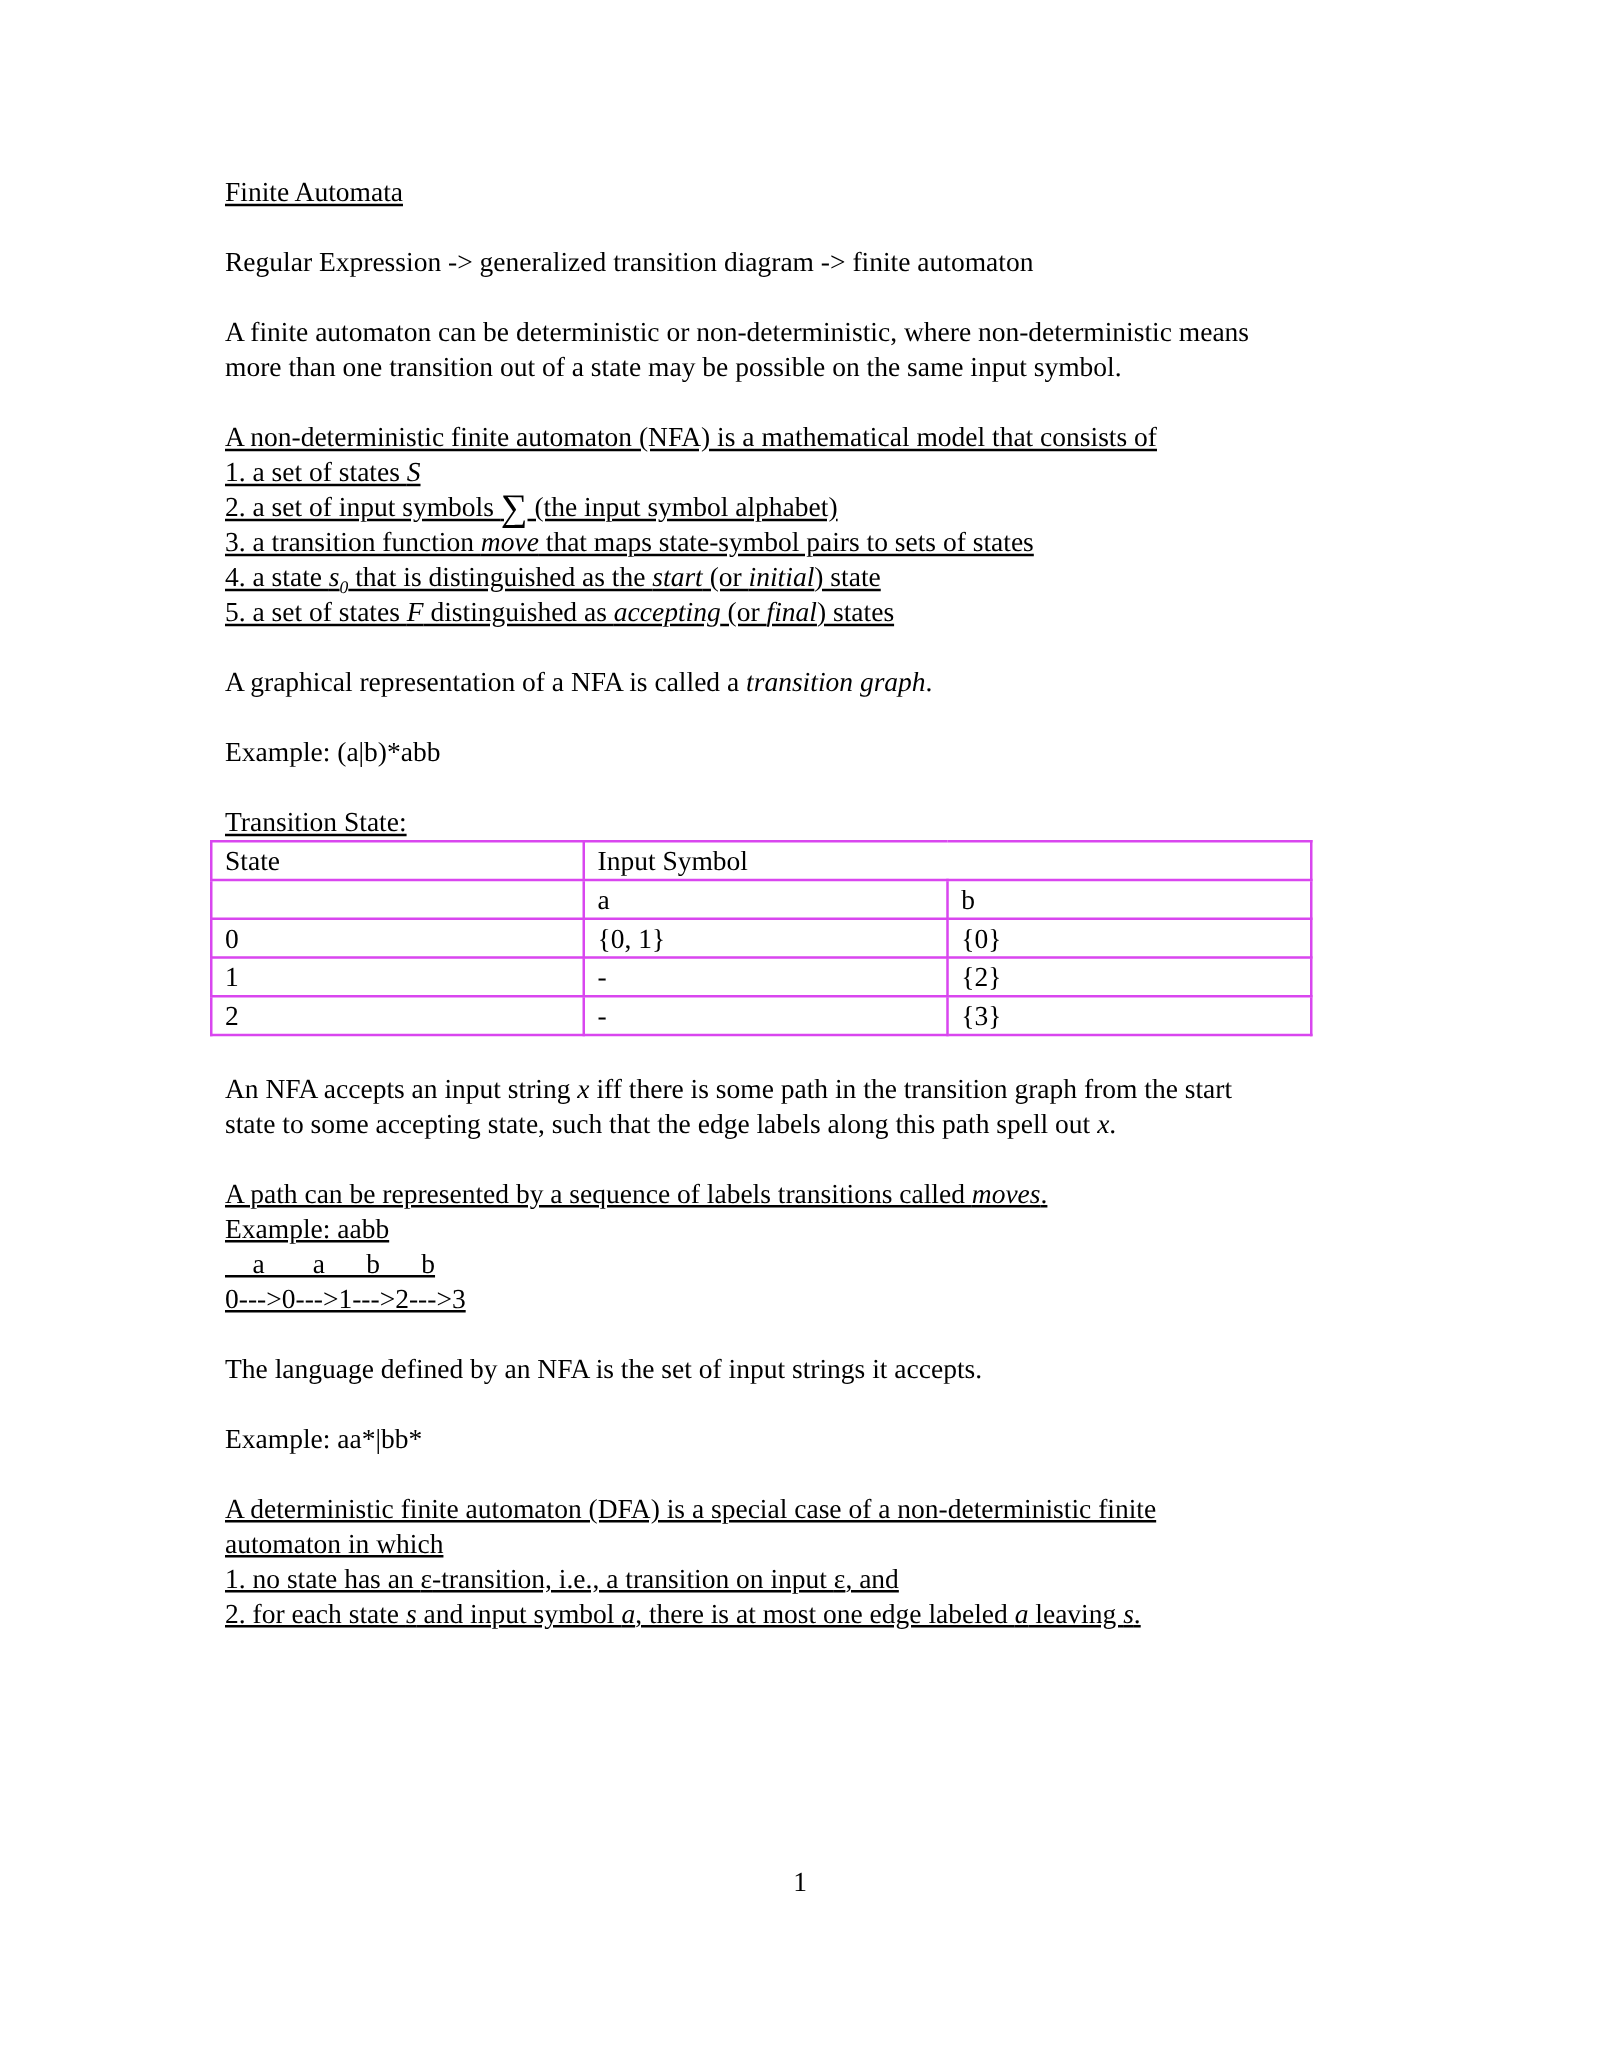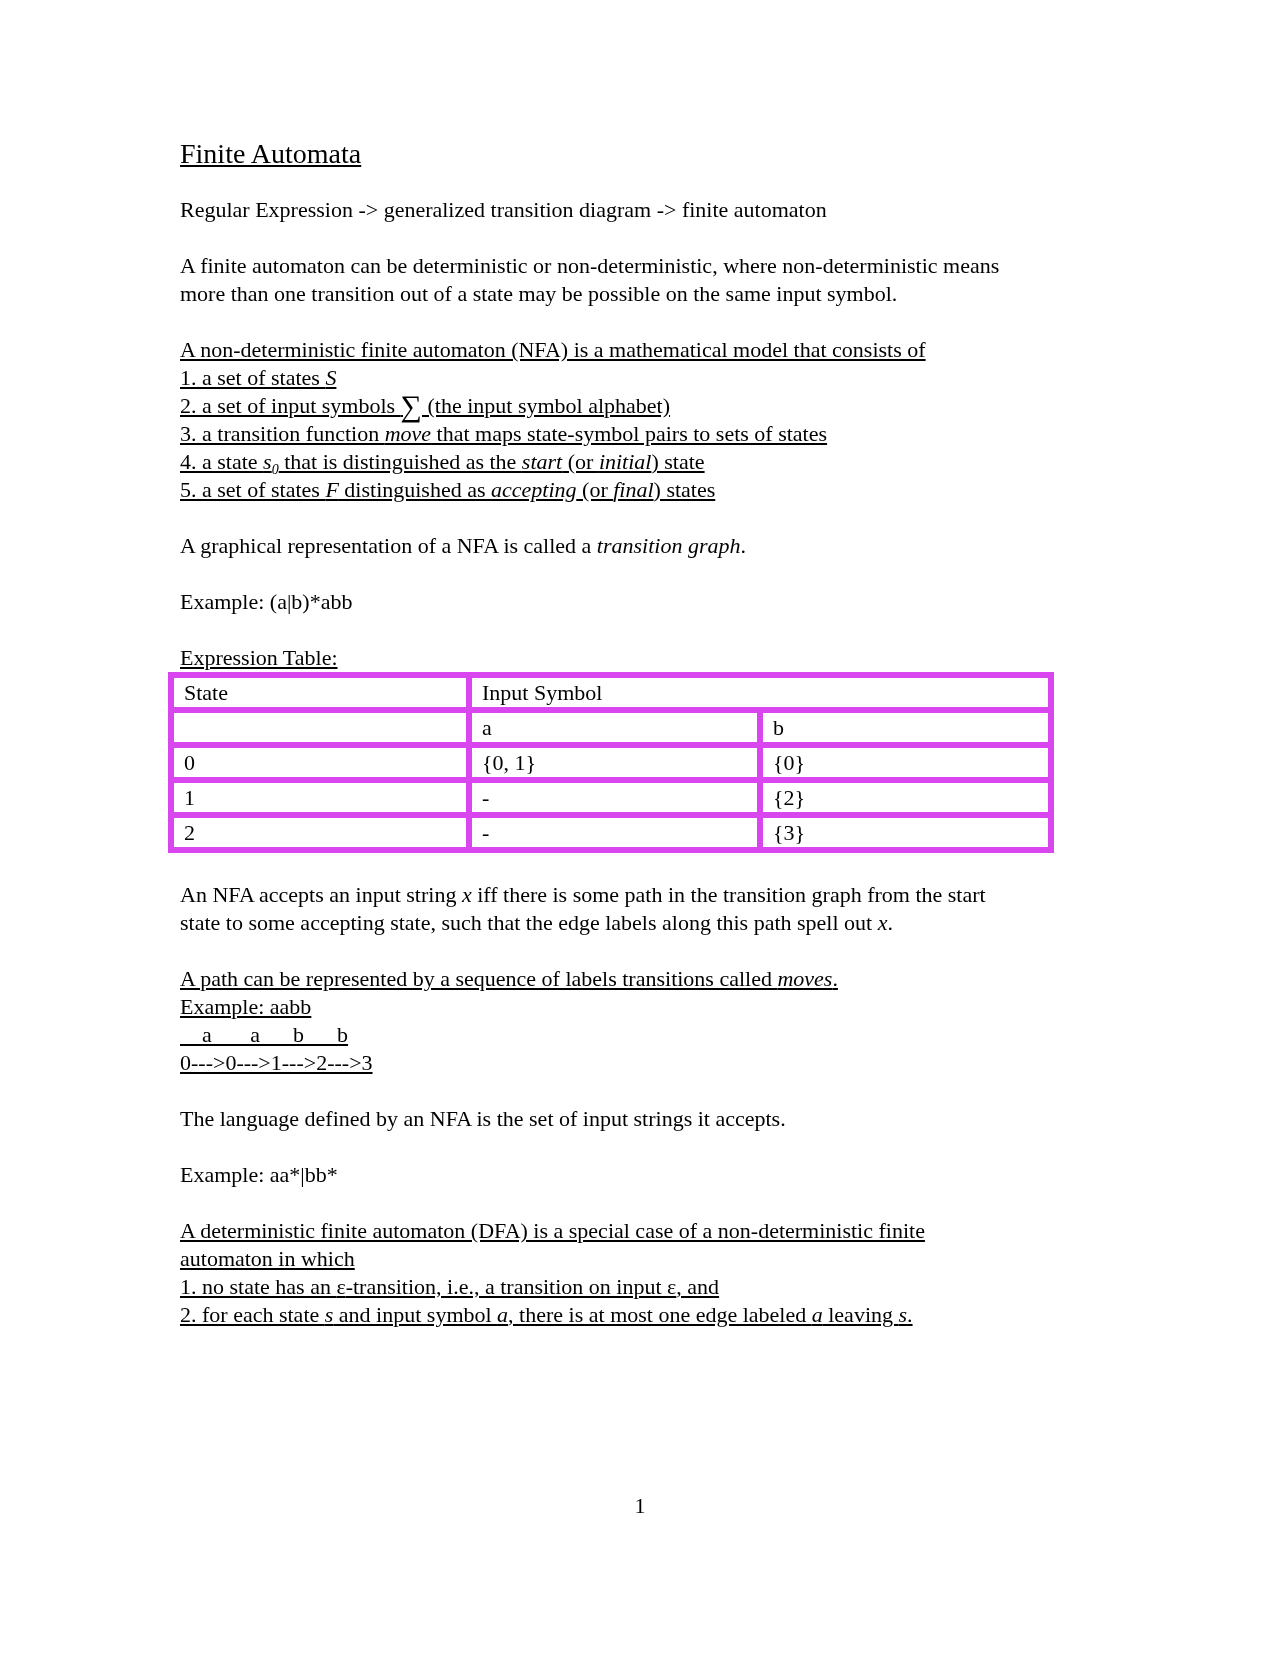--- a/index.html
+++ b/index.html
@@ -28,21 +28,21 @@
     margin: 0 0 28px 0;
   }
   .tight {
     margin: 0;
     text-decoration: underline;
   }
   .block {
     margin: 0 0 28px 0;
   }
   .title {
-    font-size: 28px;
+    font-size: 22px;
     font-weight: normal;
     text-decoration: underline;
     margin: 0 0 28px 0;
   }
   .it { font-style: italic; }
   .sub {
     font-size: 14px;
     vertical-align: sub;
     line-height: 0;
   }
@@ -54,21 +54,21 @@
   .pre {
     white-space: pre;
   }
   table.ttable {
     border-collapse: collapse;
     table-layout: fixed;
     margin-left: -12px;
     width: 880px;
   }
   table.ttable td {
-    border: 6px solid #d946ef;
+    border: 2px solid #d946ef;
     padding: 0 10px;
     height: 29px;
     vertical-align: middle;
     font-size: 22px;
     line-height: 28px;
     overflow: hidden;
   }
   .page-number {
     position: absolute;
     left: 0;
@@ -97,21 +97,21 @@
       <p class="tight"><span>3. a transition function </span><span class="it">move</span><span> that maps state-symbol pairs to sets of states</span></p>
       <p class="tight"><span>4. a state </span><span class="it">s</span><span class="it sub">0</span><span> that is distinguished as the </span><span class="it">start</span><span> (or </span><span class="it">initial</span><span>) state</span></p>
       <p class="tight"><span>5. a set of states </span><span class="it">F</span><span> distinguished as </span><span class="it">accepting</span><span> (or </span><span class="it">final</span><span>) states</span></p>
     </div>
 
     <p class="para"><span>A graphical representation of a NFA is called a </span><span class="it">transition graph</span><span>.</span></p>
 
     <p class="para">Example: (a|b)*abb</p>
 
     <div class="block">
-      <p class="tight">Expression Table:</p>
+      <p class="tight">Transition State:</p>
       <table class="ttable">
         <colgroup>
           <col style="width:298px">
           <col style="width:291px">
           <col style="width:291px">
         </colgroup>
         <tbody>
             <tr>
           <td>State</td>
           <td colspan="2">Input Symbol</td>

